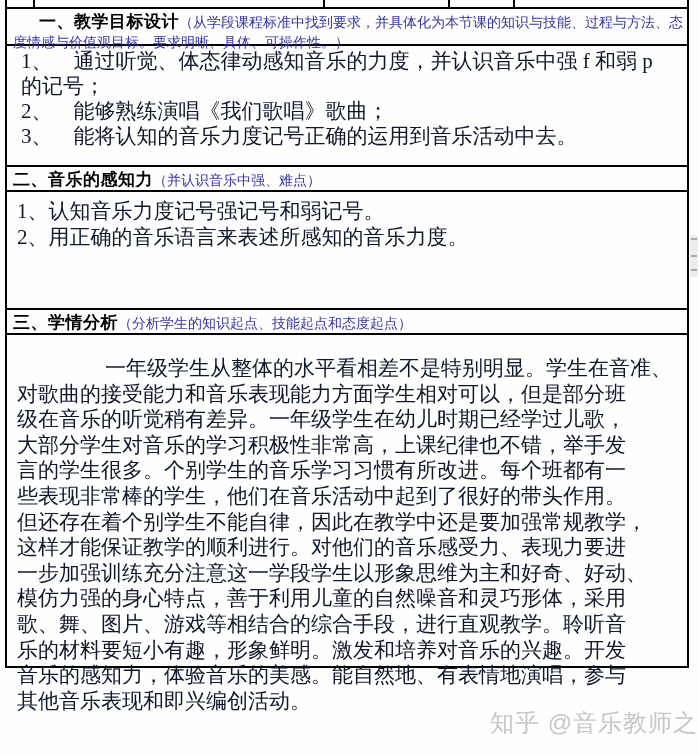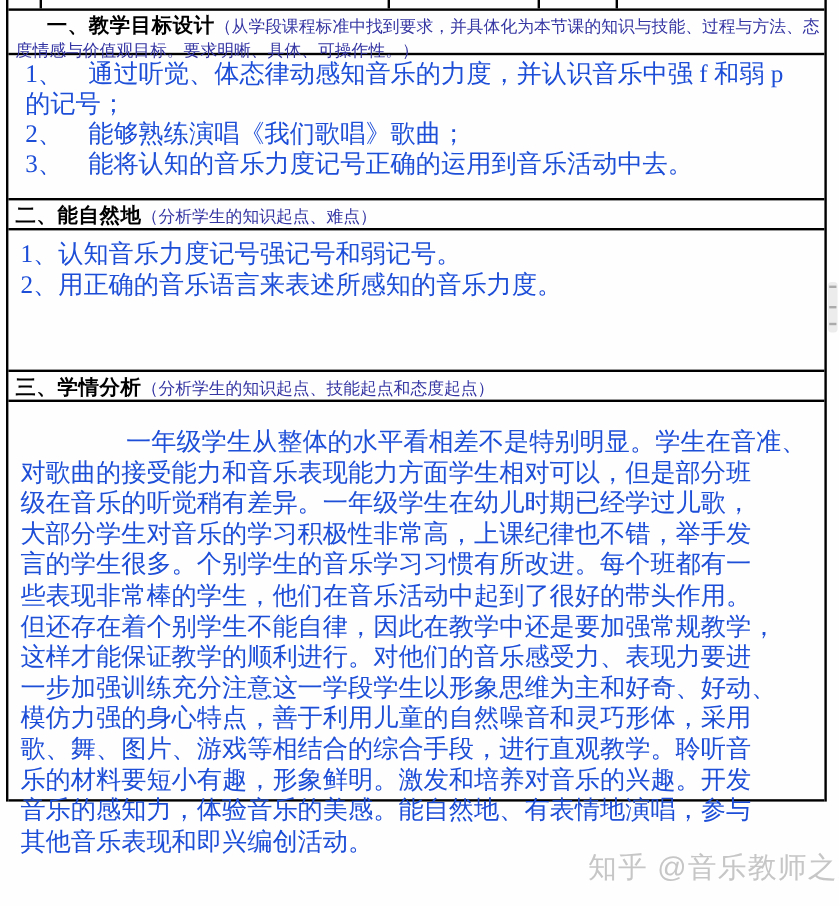--- a/index.html
+++ b/index.html
@@ -26,21 +26,21 @@
   .sd-1 { left: 26px; } .sd-2 { left: 316px; } .sd-3 { left: 441px; } .sd-4 { left: 506px; }
 
   .row-header { padding: 2px 2px 0 6px; line-height: 19px; }
   .row-header.h1 { height: 37px; text-indent: 26px; padding-top: 3px; }
   .row-header.h2 { height: 25px; padding-top: 3px; }
   .row-header.h3 { height: 25px; padding-top: 3px; }
   .row-header.h4 { height: 31px; padding-top: 6px; border-bottom-width: 2px; }
   .sec-title { font-weight: bold; font-size: 17px; color: #000; letter-spacing: 0.5px; }
   .sec-annotation { font-size: 14px; color: #3434a3; }
 
-  .row-content { color: #1d4ed8; font-size: 21px; }
+  .row-content { color: #0f172a; font-size: 21px; }
   .lines { white-space: pre-line; }
   .row-content.c1 { height: 121px; padding: 3px 6px 0 14px; line-height: 25px; }
   .row-content.c2 { height: 118px; padding: 6px 6px 0 10px; line-height: 26px; }
   .row-content.c3 { height: 333px; padding: 21px 8px 0 10px; line-height: 25.6px; }
   .row-content.c3 .lines { text-indent: 88px; }
 
   .watermark {
     position: absolute;
     left: 490px; top: 707px;
     z-index: 0;
@@ -88,21 +88,21 @@
     </div>
 
     <div class="row row-content c1">
       <div class="lines">1、　通过听觉、体态律动感知音乐的力度，并认识音乐中强 f 和弱 p
 的记号；
 2、　能够熟练演唱《我们歌唱》歌曲；
 3、　能将认知的音乐力度记号正确的运用到音乐活动中去。</div>
     </div>
 
     <div class="row row-header h2">
-      <span class="sec-title">二、能自然地</span><span class="sec-annotation">（分析学生的知识起点、难点）</span>
+      <span class="sec-title">二、音乐的感知力</span><span class="sec-annotation">（并认识音乐中强、难点）</span>
     </div>
 
     <div class="row row-content c2">
       <div class="lines">1、认知音乐力度记号强记号和弱记号。
 2、用正确的音乐语言来表述所感知的音乐力度。</div>
     </div>
 
     <div class="row row-header h3">
       <span class="sec-title">三、学情分析</span><span class="sec-annotation">（分析学生的知识起点、技能起点和态度起点）</span>
     </div>

